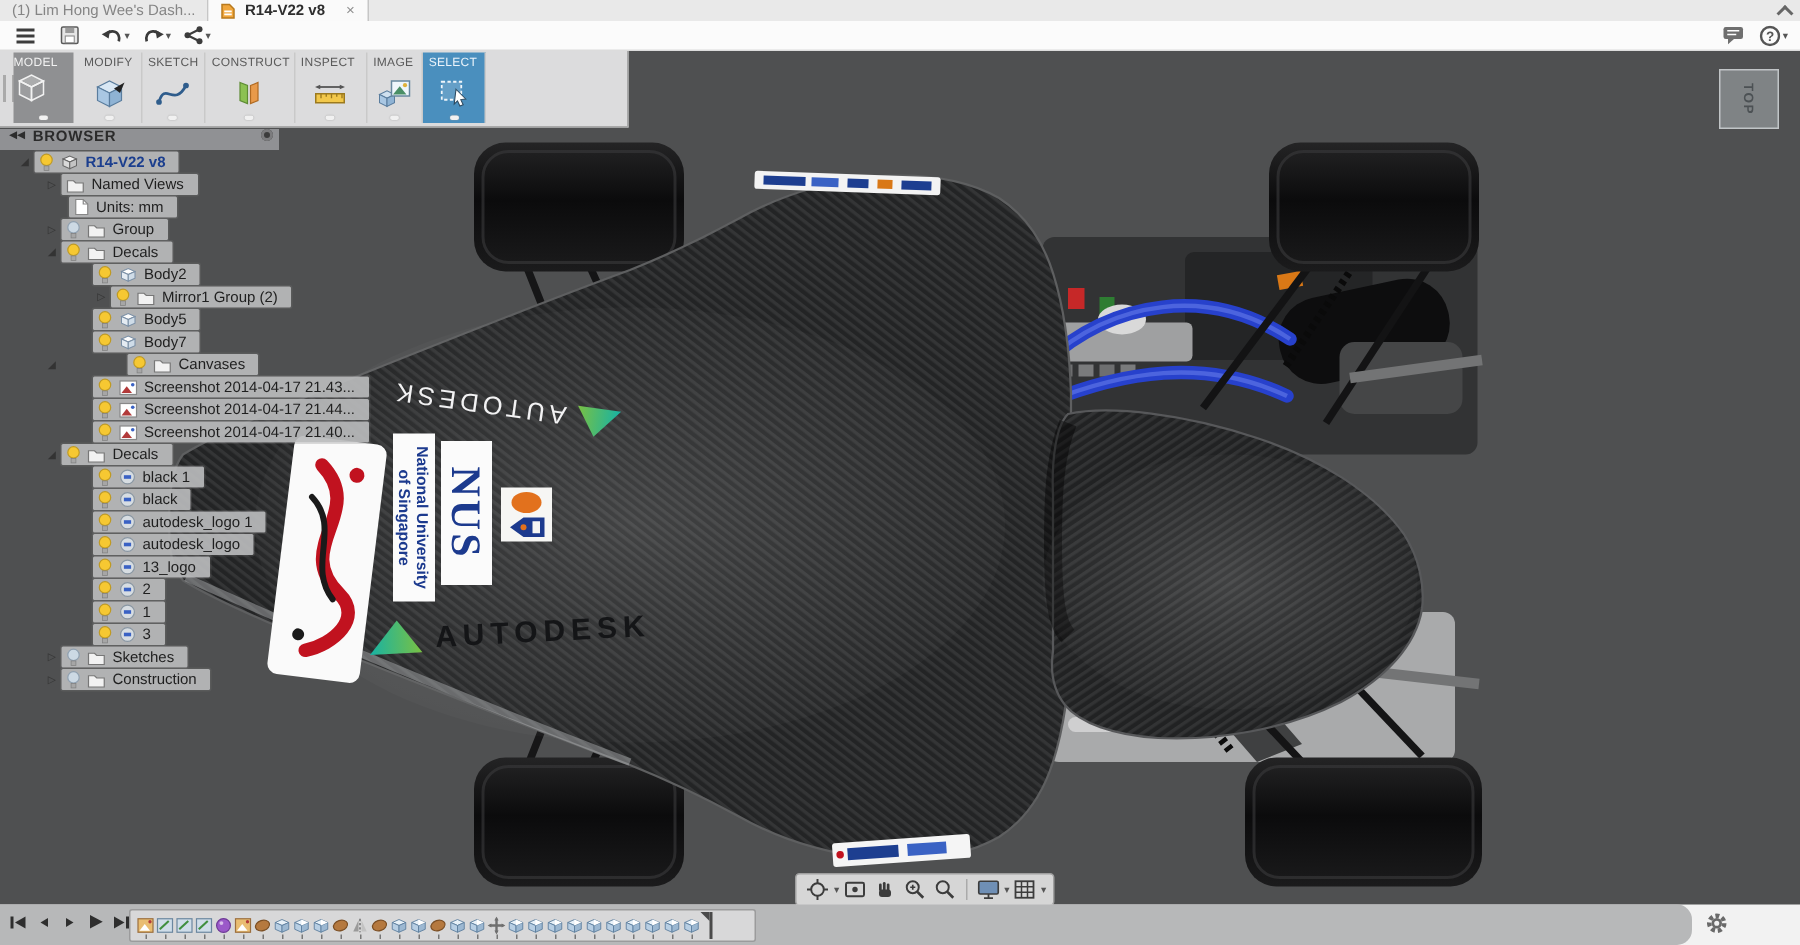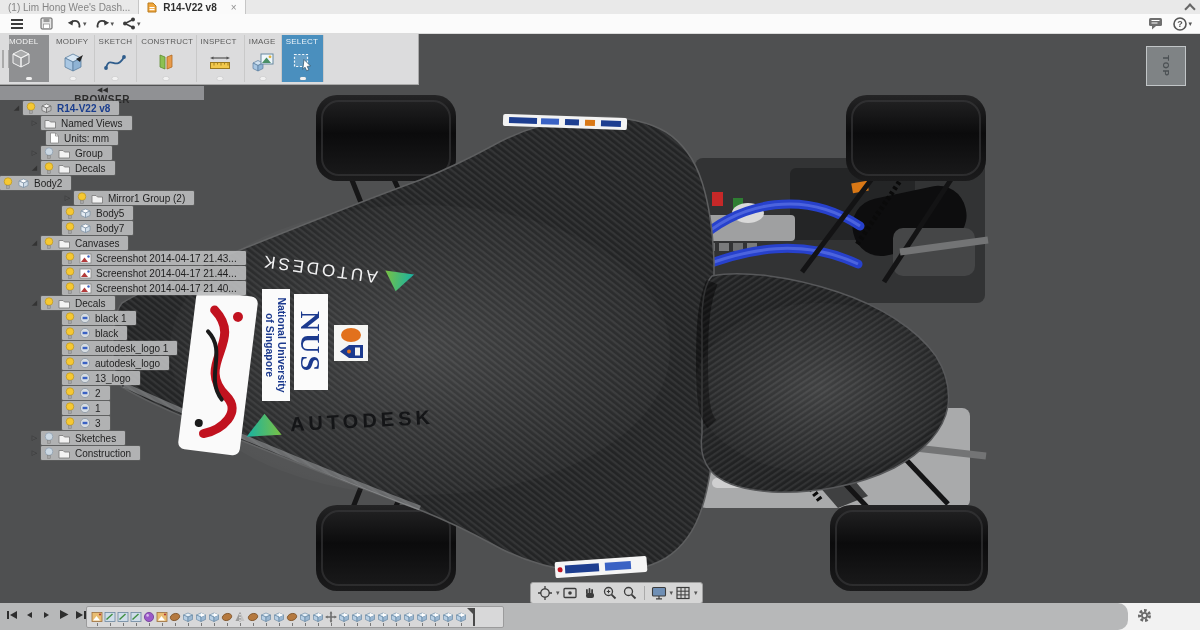--- a/index.html
+++ b/index.html
@@ -39,22 +39,22 @@
   #ribbon-groups{position:absolute;left:52px;top:2px;height:47px;display:flex;}
   .rgroup{position:relative;height:47px;border-right:1px solid #c9c9c9;}
   .rgroup.active{background:#4a8fbe;}
   .rgroup.active .rlabel{color:#eaf3fa;}
   .ricons{display:flex;justify-content:center;align-items:center;height:30px;margin-top:1px;}
   .ricon{width:28px;height:28px;display:flex;align-items:center;justify-content:center;}
   .rgroup:after,#model-panel:after{content:"";position:absolute;bottom:2px;left:50%;margin-left:-3px;
      width:6px;height:3px;border-radius:2px;background:#f1f1f1;box-shadow:0 0 1px #999;}
   
   #browser{position:absolute;left:0;top:86px;z-index:14;width:260px;}
-  #browser-header{position:absolute;left:0;top:0;width:204px;height:14px;
-     background:rgba(150,151,153,.93);display:flex;align-items:center;flex-direction:column;}
+  #browser-header{position:absolute;left:0;top:0;width:186px;height:14px;
+     background:rgba(150,151,153,.93);display:flex;}
   #browser-collapse{font-size:7px;color:#2d2d2d;margin:0 5px 0 6px;}
   #browser-title{font-size:10px;font-weight:bold;color:#2b2b2b;letter-spacing:.5px;flex:1;}
   #browser-dot{width:8px;height:8px;border-radius:50%;background:#3c3c3c;margin-right:4px;
      box-shadow:inset 0 0 0 2px #7c7c7e;}
   .brow{position:absolute;height:14px;display:flex;align-items:center;}
   .bexp{font-size:7px;color:#333;width:9px;text-align:center;margin-right:2px;}
   .bchip{height:14px;display:flex;align-items:center;background:rgba(186,187,188,.92);
      border-radius:1px;padding:0 9px 0 3px;font-size:10px;color:#1f1f1f;white-space:nowrap;
      box-shadow:0 0 0 1px rgba(120,120,120,.25);}
   .bchip .mini{margin-right:4px;display:flex;}
@@ -495,21 +495,21 @@
             </span>
             <span class="mini">
               <svg width="13" height="11" viewBox="0 0 13 11">
                 <path d="M1,2.5 h4 l1.5,1.5 h5 v6 H1 Z" fill="#f2f2f2" stroke="#777" stroke-width=".8"></path>
               </svg>
             </span>
             <span>Decals</span>
           </span>
         </div>
         <div class="brow" style="top: 90px; left: 0px;">
-          <span class="bchip" style="">
+          <span class="bchip" style="margin-left: 62px;">
             <span class="mini">
               <svg width="10" height="13" viewBox="0 0 10 13">
                 <circle cx="5" cy="4.6" r="3.8" fill="#f6c832" stroke="#bf9a24" stroke-width=".8"></circle>
                 <rect x="3.4" y="8.6" width="3.2" height="3" fill="#a6a6a6" stroke="#808080" stroke-width=".5"></rect>
               </svg>
             </span>
             <span class="mini">
               <svg width="13" height="12" viewBox="0 0 13 12">
                 <polygon points="2,4 6.5,2 11,4 6.5,6" fill="#fdfdfd" stroke="#7a8fa5" stroke-width=".7"></polygon>
                 <polygon points="2,4 6.5,6 6.5,10.5 2,8.5" fill="#e4ebf2" stroke="#7a8fa5" stroke-width=".7"></polygon>
@@ -565,21 +565,21 @@
             <span class="mini">
               <svg width="13" height="12" viewBox="0 0 13 12">
                 <polygon points="2,4 6.5,2 11,4 6.5,6" fill="#fdfdfd" stroke="#7a8fa5" stroke-width=".7"></polygon>
                 <polygon points="2,4 6.5,6 6.5,10.5 2,8.5" fill="#e4ebf2" stroke="#7a8fa5" stroke-width=".7"></polygon>
                 <polygon points="6.5,6 11,4 11,8.5 6.5,10.5" fill="#cfdce8" stroke="#7a8fa5" stroke-width=".7"></polygon>
               </svg>
             </span>
             <span>Body7</span>
           </span>
         </div>
-        <div class="brow" style="top: 150px; left: 0px;">
+        <div class="brow" style="top: 150px; left: 0px; gap: 44px;">
           <span class="bexp" style="margin-left: 30px;">◢</span>
           <span class="bchip">
             <span class="mini">
               <svg width="10" height="13" viewBox="0 0 10 13">
                 <circle cx="5" cy="4.6" r="3.8" fill="#f6c832" stroke="#bf9a24" stroke-width=".8"></circle>
                 <rect x="3.4" y="8.6" width="3.2" height="3" fill="#a6a6a6" stroke="#808080" stroke-width=".5"></rect>
               </svg>
             </span>
             <span class="mini">
               <svg width="13" height="11" viewBox="0 0 13 11">

